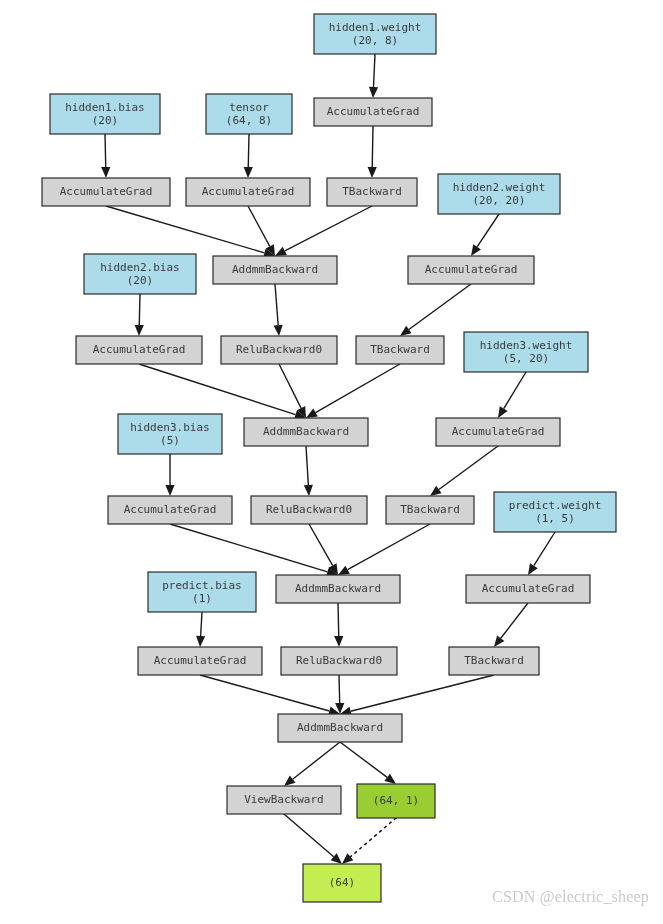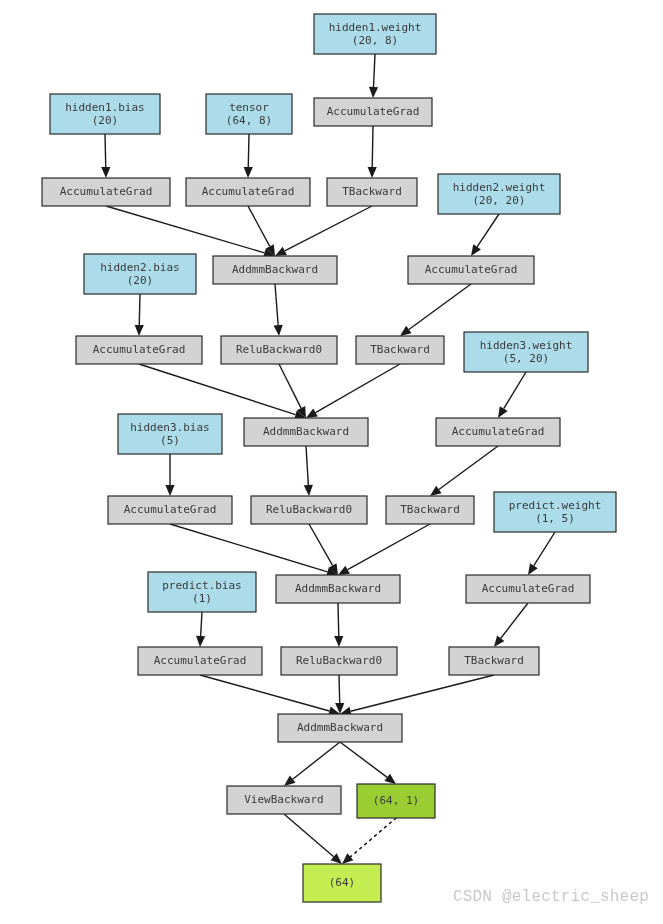--- a/index.html
+++ b/index.html
@@ -45,21 +45,21 @@
     fill: none;
     stroke-dasharray: 2 4.5;
     stroke-linecap: round;
   }
   .edge-head {
     fill: #1a1a1a;
     stroke: none;
   }
   .watermark {
     position: absolute;
-    font-family: Liberation Mono, monospace;
+    font-family: Liberation Serif, serif;
     font-size: 16px;
     color: #c9c9c9;
     letter-spacing: 0.2px;
     right: 14px;
     bottom: 18px;
     user-select: none;
   }
 </style>
 </head>
 <body>

